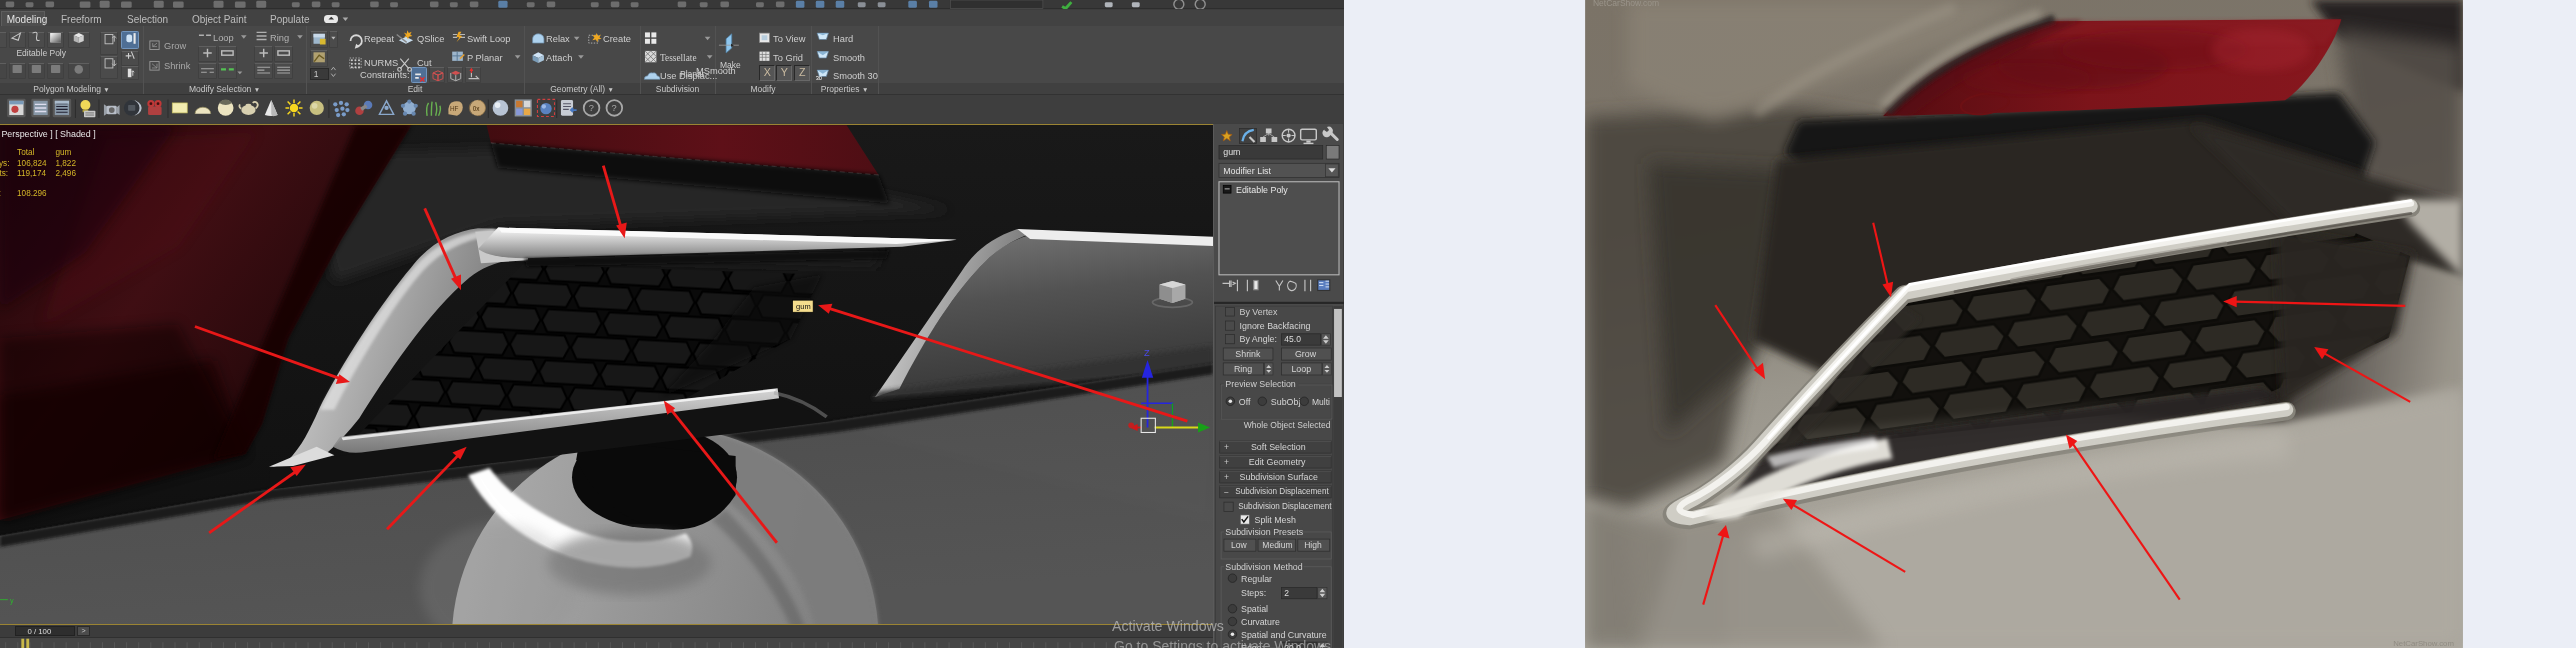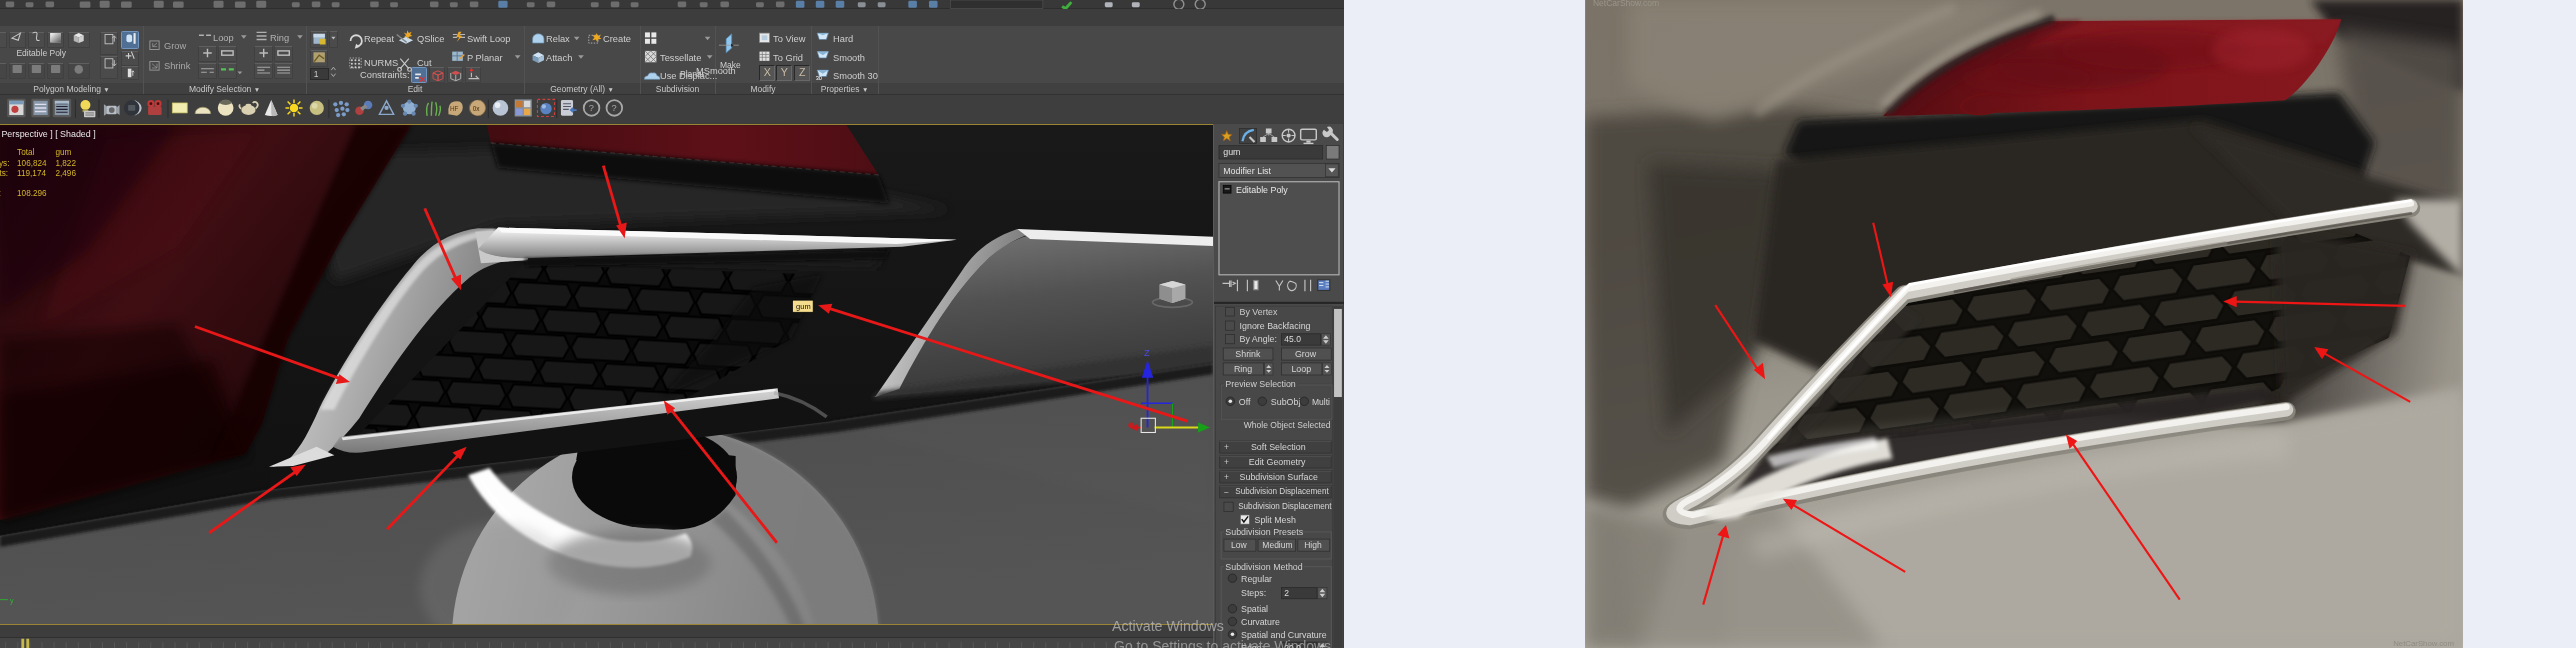--- a/index.html
+++ b/index.html
@@ -66,20 +66,32 @@
       <path d="M1492,9 l5,3 l8,-9" stroke="#3fae3f" stroke-width="4" fill="none"></path>
       <circle cx="1656" cy="6" r="7" fill="none" stroke="#909090" stroke-width="2"></circle>
       <circle cx="1686" cy="6" r="7" fill="none" stroke="#909090" stroke-width="2"></circle>
       <g fill="#b0b4ba">
           <rect x="1552" y="3" width="11" height="7" rx="2"></rect>
           <rect x="1590" y="3" width="11" height="7" rx="2"></rect>
         </g>
     </svg>
   </div>
 
+  <div class="abs" style="left:0;top:10px;width:1344px;height:16.4px;background:#424242;z-index:2;">
+    <div class="abs" style="left:1.4px;top:1.4px;width:44px;height:15px;background:#4e4e4e;border:0.7px solid #5e5e5e;border-bottom:none;color:#e2e2e2;font-size:10px;padding:2.1px 0 0 4.3px;">Modeling</div>
+    <div class="tabtxt" style="left:61px;">Freeform</div>
+    <div class="tabtxt" style="left:127px;">Selection</div>
+    <div class="tabtxt" style="left:192px;">Object Paint</div>
+    <div class="tabtxt" style="left:270px;">Populate</div>
+    <div class="abs" style="left:324px;top:5px;width:13.5px;height:7.8px;background:#e8e8e8;border-radius:3.6px;"></div>
+    <svg class="abs" style="left:327px;top:6.4px" width="21.3" height="6.4" viewBox="0 0 30 9">
+        <path d="M2,5 l4,-4 l4,4 z" fill="#333"></path>
+        <path d="M22,2 l8,0 l-4,5 z" fill="#aaa"></path>
+      </svg>
+  </div>
 
   <div class="abs" style="left:0;top:26px;width:1344px;height:69px;background:#484848;border-bottom:0.7px solid #323232;">
     <div class="abs" style="left:0;top:57px;width:1344px;height:11.4px;background:#404040;"></div>
 
     <div class="abs" style="left:143px;top:0;width:0.7px;height:68px;background:#383838;border-right:0.7px solid #525252;"></div>
     <div class="abs" style="left:306px;top:0;width:0.7px;height:68px;background:#383838;border-right:0.7px solid #525252;"></div>
     <div class="abs" style="left:524px;top:0;width:0.7px;height:68px;background:#383838;border-right:0.7px solid #525252;"></div>
     <div class="abs" style="left:640px;top:0;width:0.7px;height:68px;background:#383838;border-right:0.7px solid #525252;"></div>
     <div class="abs" style="left:715px;top:0;width:0.7px;height:68px;background:#383838;border-right:0.7px solid #525252;"></div>
     <div class="abs" style="left:811px;top:0;width:0.7px;height:68px;background:#383838;border-right:0.7px solid #525252;"></div>
@@ -138,21 +150,21 @@
   <div class="btn" style="left:411px;top:67px;width:16.4px;height:15.7px;background:#4f6f95;border-color:#7295bd;"></div>
   <div class="btn" style="left:429px;top:67px;width:16.4px;height:15.7px;"></div>
   <div class="btn" style="left:447px;top:67px;width:16.4px;height:15.7px;"></div>
   <div class="btn" style="left:465px;top:67px;width:16.4px;height:15.7px;"></div>
 
   <div class="rtxt" style="left:546px;top:34px;">Relax</div>
   <div class="rtxt" style="left:546px;top:53px;">Attach</div>
   <div class="rtxt" style="left:603px;top:34px;">Create</div>
 
   <div class="rtxt" style="left:696px;top:34px;margin-top:32px;">MSmooth</div>
-  <div class="rtxt" style="left:660px;top:53px;">Tessellate</div>
+  <div class="rtxt" style="left:660px;top:53px;font-family:Liberation Serif, serif;">Tessellate</div>
   <div class="rtxt" style="left:660px;top:71px;">Use Displac...</div>
 
   <div class="rtxt" style="left:720px;top:60px;font-size:8.5px;">Make</div>
   <div class="rtxt" style="left:680px;top:69px;font-size:8.5px;">Planar</div>
   <div class="rtxt" style="left:773px;top:34px;">To View</div>
   <div class="rtxt" style="left:773px;top:53px;">To Grid</div>
   <div class="cbtn" style="left:759px;top:65px;width:16.4px;height:15.7px;font-size:10.7px;color:#c9baa0;background:#555;">X</div>
   <div class="cbtn" style="left:776px;top:65px;width:16.4px;height:15.7px;font-size:10.7px;color:#c9baa0;background:#555;">Y</div>
   <div class="cbtn" style="left:794px;top:65px;width:16.4px;height:15.7px;font-size:10.7px;color:#c9baa0;background:#555;">Z</div>
 
@@ -836,20 +848,24 @@
             <rect width="13" height="16" fill="#555" stroke="#333"></rect>
             <path d="M6.5,2 l4,5 l-8,0 z" fill="#ccc"></path>
           </g>
 
         <rect x="168" y="430" width="13" height="481" fill="#3c3c3c"></rect>
         <rect x="169" y="434" width="11" height="124" fill="#c2c2c2"></rect>
       </g>
     </svg>
   </div>
 
+  <div class="abs" style="left:0;top:625px;width:1213px;height:12px;background:#3c3c3c;">
+    <div class="abs" style="left:15px;top:0.7px;width:60px;height:10px;background:#2e2e2e;border:0.7px solid #222;color:#ddd;font-size:7.8px;padding:0 0 0 11.4px;">0 / 100</div>
+    <div class="abs" style="left:77px;top:0.7px;width:13px;height:10px;background:#4c4c4c;border:0.7px solid #2a2a2a;color:#ccc;font-size:7.1px;text-align:center;">&gt;</div>
+  </div>
   <div class="abs" style="left:0;top:637px;width:1213px;height:11.4px;background:#454545;border-top:0.7px solid #303030;">
     <svg width="1213" height="11.4" style="position:absolute" viewBox="0 0 1705 16">
       <g stroke="#5e5e5e" stroke-width="1">
           <path d="M8,6 l0,10 M25,6 l0,10 M42,6 l0,10 M59,6 l0,10 M76,6 l0,10 M93,6 l0,10 M110,6 l0,10 M127,6 l0,10 M144,6 l0,10 M161,6 l0,10 M178,6 l0,10 M195,6 l0,10 M212,6 l0,10 M229,6 l0,10 M246,6 l0,10 M263,6 l0,10 M280,6 l0,10 M297,6 l0,10 M314,6 l0,10 M331,6 l0,10 M348,6 l0,10 M365,6 l0,10 M382,6 l0,10 M399,6 l0,10 M416,6 l0,10 M433,6 l0,10 M450,6 l0,10 M467,6 l0,10 M484,6 l0,10 M501,6 l0,10 M518,6 l0,10 M535,6 l0,10 M552,6 l0,10 M569,6 l0,10 M586,6 l0,10 M603,6 l0,10 M620,6 l0,10 M637,6 l0,10 M654,6 l0,10 M671,6 l0,10 M688,6 l0,10 M705,6 l0,10 M722,6 l0,10 M739,6 l0,10 M756,6 l0,10 M773,6 l0,10 M790,6 l0,10 M807,6 l0,10 M824,6 l0,10 M841,6 l0,10 M858,6 l0,10 M875,6 l0,10 M892,6 l0,10 M909,6 l0,10 M926,6 l0,10 M943,6 l0,10 M960,6 l0,10 M977,6 l0,10 M994,6 l0,10 M1011,6 l0,10 M1028,6 l0,10 M1045,6 l0,10 M1062,6 l0,10 M1079,6 l0,10 M1096,6 l0,10 M1113,6 l0,10 M1130,6 l0,10 M1147,6 l0,10 M1164,6 l0,10 M1181,6 l0,10 M1198,6 l0,10 M1215,6 l0,10 M1232,6 l0,10 M1249,6 l0,10 M1266,6 l0,10 M1283,6 l0,10 M1300,6 l0,10 M1317,6 l0,10 M1334,6 l0,10 M1351,6 l0,10 M1368,6 l0,10 M1385,6 l0,10 M1402,6 l0,10 M1419,6 l0,10 M1436,6 l0,10 M1453,6 l0,10 M1470,6 l0,10 M1487,6 l0,10 M1504,6 l0,10 M1521,6 l0,10 M1538,6 l0,10 M1555,6 l0,10 M1572,6 l0,10 M1589,6 l0,10 M1606,6 l0,10 M1623,6 l0,10 M1640,6 l0,10 M1657,6 l0,10 M1674,6 l0,10 M1691,6 l0,10"></path>
         </g>
       <rect x="30" y="1" width="4" height="15" fill="#c8b84a"></rect>
         <rect x="37" y="1" width="4" height="15" fill="#c8b84a"></rect>
     </svg>
   </div>
   <div class="abs" style="left:1114px;top:638px;font-size:14px;color:#b5b5b5;opacity:0.7;">Go to Settings to activate Windows.</div>

